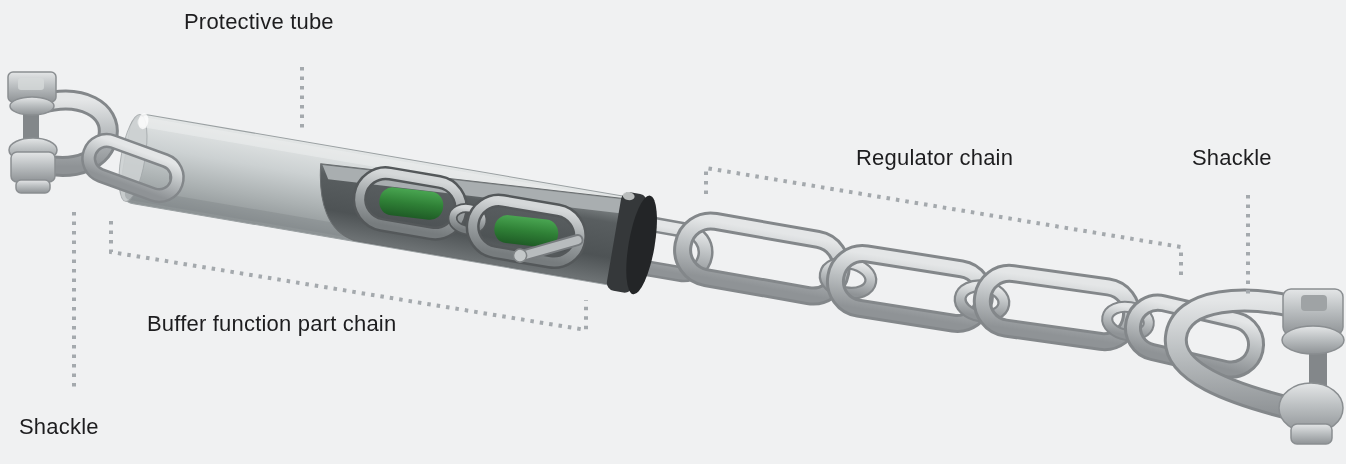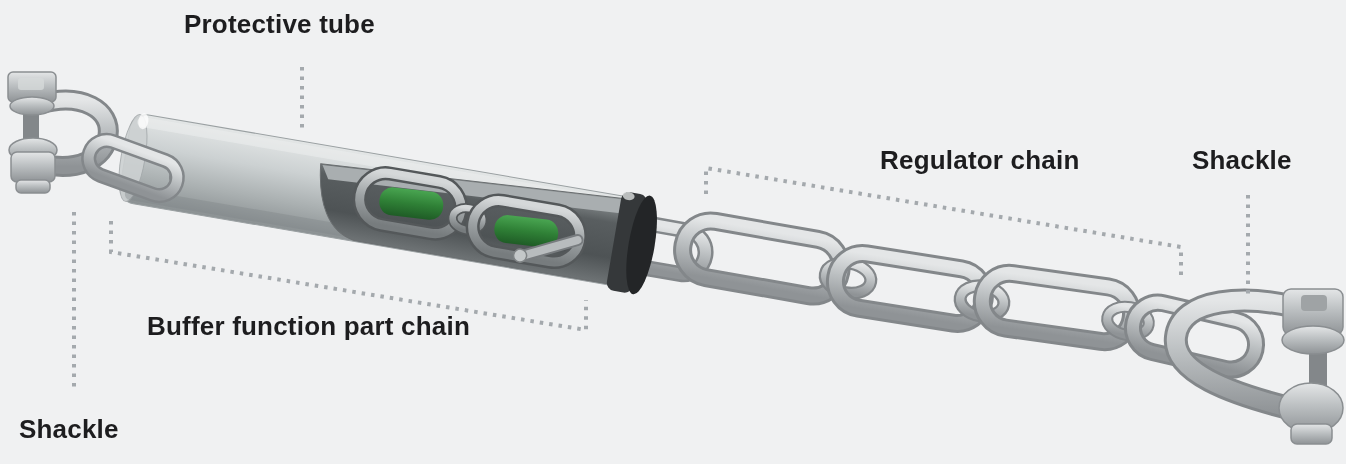--- a/index.html
+++ b/index.html
@@ -11,29 +11,29 @@
   .canvas{
     position:relative;
     width:1346px;height:464px;
     background:var(--background);
     overflow:hidden;
     font-family:"Liberation Sans", sans-serif;
   }
   .canvas svg{position:absolute;left:0;top:0;}
   .label{
     position:absolute;
-    font-weight:700;
-    font-size:26px;
+    font-weight:400;
+    font-size:22px;
     line-height:1;
     color:var(--label-text);
     white-space:nowrap;
     letter-spacing:.2px;
   }
   .lbl-protective{left:184px;top:11px;}
-  .lbl-regulator{left:856px;top:147px;margin-left:24px;}
+  .lbl-regulator{left:856px;top:147px;}
   .lbl-shackle-right{left:1192px;top:147px;}
   .lbl-buffer{left:147px;top:313px;}
   .lbl-shackle-left{left:19px;top:416px;}
 
   .leader{fill:none;stroke:var(--leader-dots);stroke-width:4;stroke-dasharray:3.5 6;}
   .lo{fill:none;stroke:#83878a;}
   .li{fill:none;stroke:url(#metal);}
   .ino{fill:none;stroke:#54585a;}
   .ini{fill:none;stroke:url(#metalIn);}
   .hw{fill:url(#metal);stroke:#8a8e91;stroke-width:1.5;}

